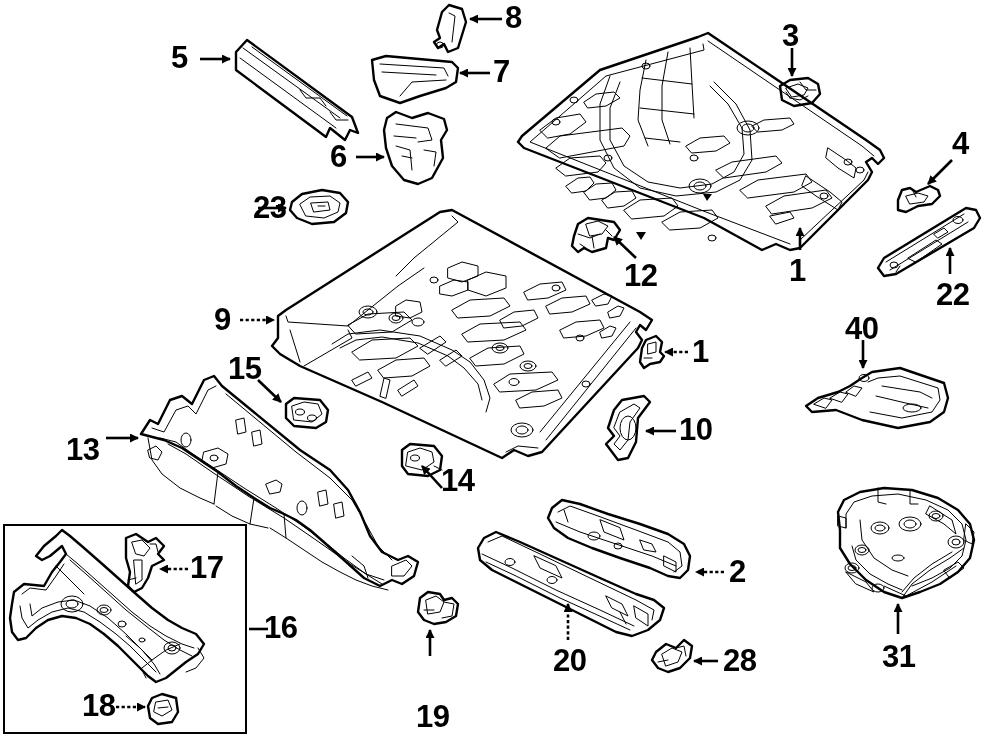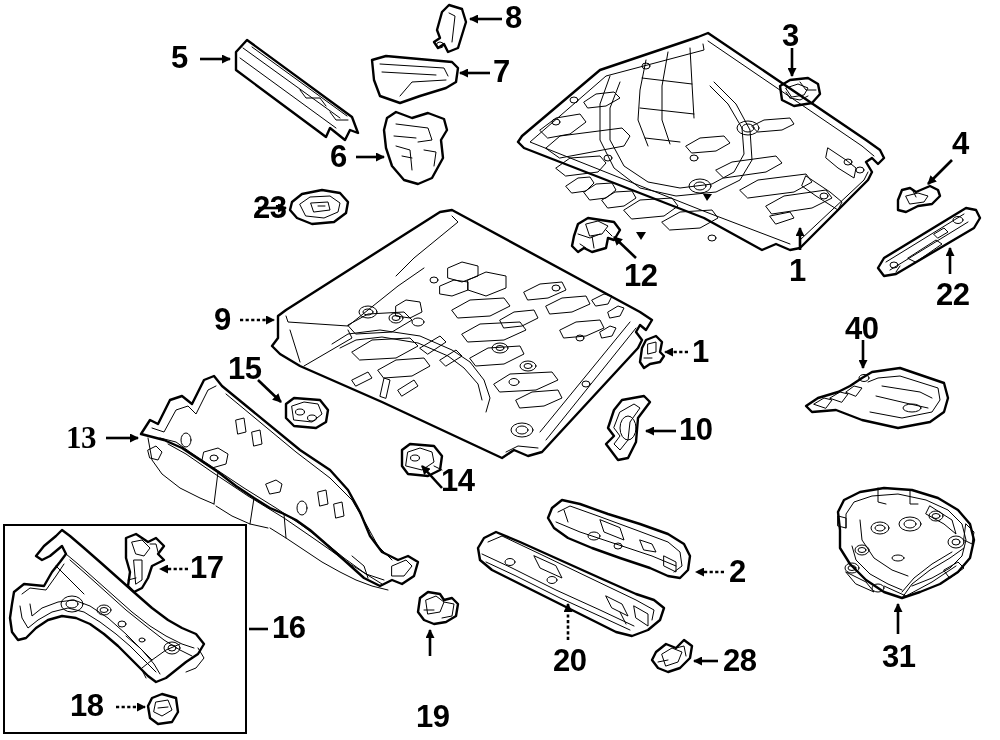--- a/index.html
+++ b/index.html
@@ -528,26 +528,26 @@
       <div class="callout-num" style="left: 782px; top: 20px;">3</div>
       <div class="callout-num" style="left: 952px; top: 128px;">4</div>
       <div class="callout-num" style="left: 171px; top: 42px;">5</div>
       <div class="callout-num" style="left: 330px; top: 141px;">6</div>
       <div class="callout-num" style="left: 493px; top: 56px;">7</div>
       <div class="callout-num" style="left: 505px; top: 2px;">8</div>
       <div class="callout-num" style="left: 214px; top: 304px;">9</div>
       <div class="callout-num" style="left: 679px; top: 414px;">10</div>
       <div class="callout-num" style="left: 692px; top: 336px;">1</div>
       <div class="callout-num" style="left: 624px; top: 260px; text-align: center;">12</div>
-      <div class="callout-num" style="left: 66px; top: 422px; font-family: Liberation Serif, serif;">13</div>
+      <div class="callout-num" style="left: 66px; top: 434px;">13</div>
       <div class="callout-num" style="left: 441px; top: 465px;">14</div>
       <div class="callout-num" style="left: 228px; top: 353px;">15</div>
-      <div class="callout-num" style="left: 272px; top: 612px;">16</div>
+      <div class="callout-num" style="left: 264px; top: 612px;">16</div>
       <div class="callout-num" style="left: 190px; top: 552px;">17</div>
-      <div class="callout-num" style="left: 70px; top: 690px;">18</div>
+      <div class="callout-num" style="left: 82px; top: 690px;">18</div>
       <div class="callout-num" style="left: 416px; top: 661px; margin-top: 40px;">19</div>
       <div class="callout-num" style="left: 553px; top: 645px;">20</div>
       <div class="callout-num" style="left: 723px; top: 645px;">28</div>
       <div class="callout-num" style="left: 936px; top: 279px;">22</div>
       <div class="callout-num" style="left: 218px; top: 192px; margin-left: 35px;">23</div>
       <div class="callout-num" style="left: 845px; top: 313px;">40</div>
       <div class="callout-num" style="left: 882px; top: 641px;">31</div>
     </div>
 
 </div>

